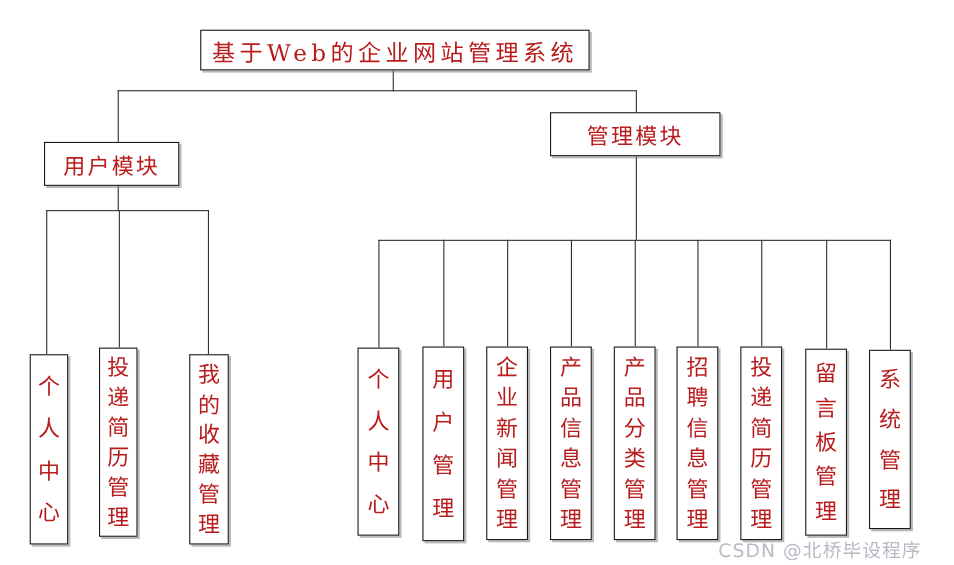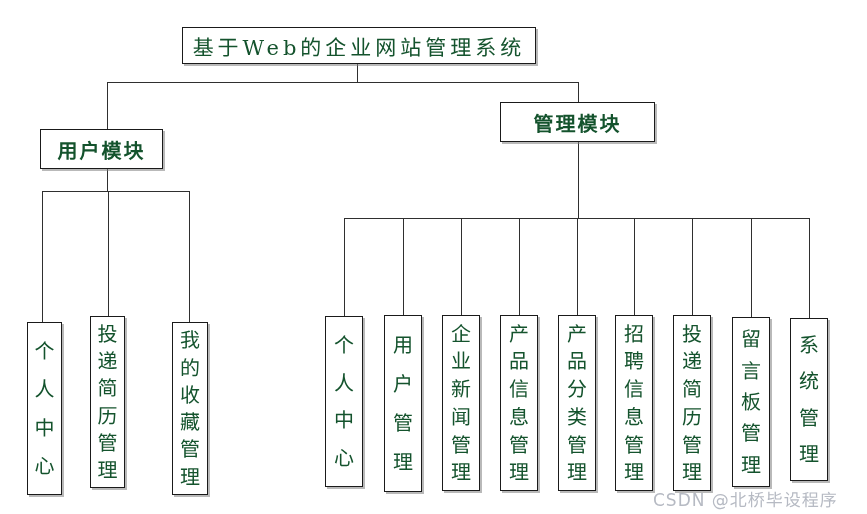--- a/index.html
+++ b/index.html
@@ -13,33 +13,33 @@
   
   .vl{position:absolute;width:1px;background:var(--line,#2f2f2f);}
   .hl{position:absolute;height:1px;background:var(--line,#2f2f2f);}
   
   .node{
     position:absolute;
     background:#fff;
     border:1px solid #1a1a1a;
     box-shadow:2px 2px 0 rgba(128,128,128,0.55);
     box-sizing:border-box;
-    color:#14532d;
+    color:#b91c1c;
   }
   .hnode{
     display:flex;align-items:center;justify-content:center;
     white-space:nowrap;
   }
   .title-node{
     font-family:"DejaVu Serif","Liberation Serif",serif;
     font-size:21px;letter-spacing:4px;
   }
   .module-node{
     font-family:"DejaVu Sans","Liberation Sans",sans-serif;
-    font-weight:700;font-size:20px;letter-spacing:2px;
+    font-weight:400;font-size:20px;letter-spacing:2px;
   }
   .vnode{
     display:flex;flex-direction:column;
     align-items:center;justify-content:space-evenly;
     font-family:"DejaVu Serif","Liberation Serif",serif;
     font-size:20px;line-height:1;
   }
   .vnode span{display:block;}
   .watermark{
     position:absolute;left:653px;top:486px;

